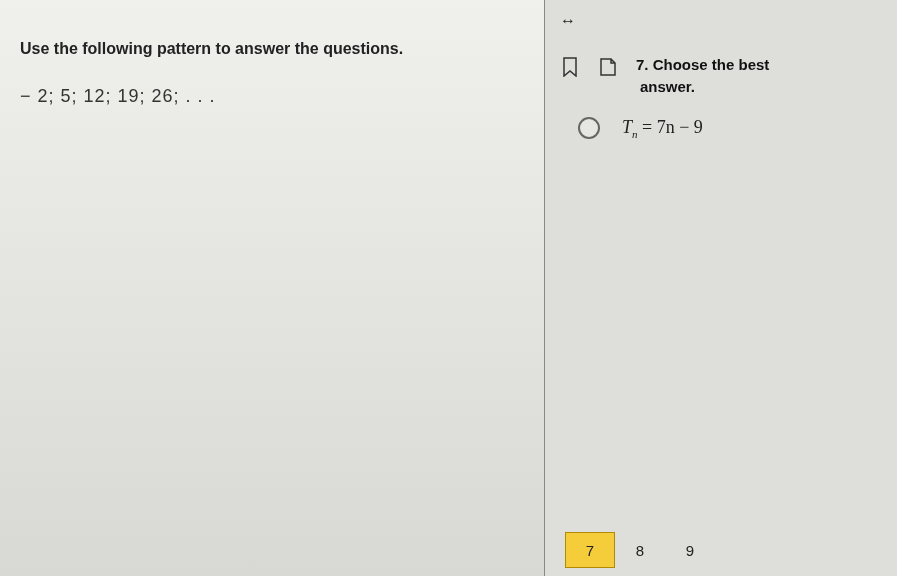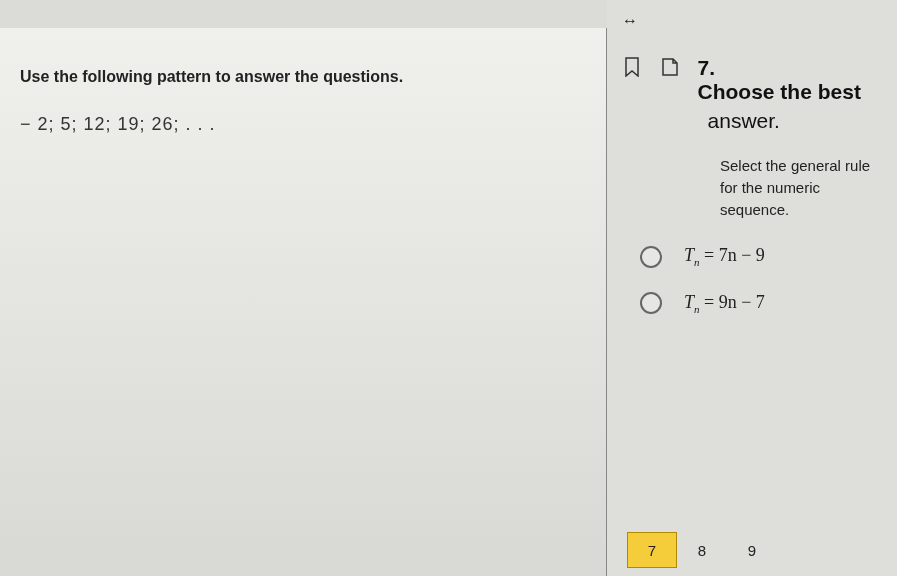--- a/index.html
+++ b/index.html
@@ -13,25 +13,24 @@
       width: 897px;
       height: 576px;
       overflow: hidden;
       position: relative;
     }
     .container {
       display: flex;
       height: 100%;
     }
     .left-panel {
-      width: 607px;
+      width: 545px;
       padding: 40px 20px 20px 20px;
       border-right: 1px solid #888;
       background: linear-gradient(to bottom, #f0f0ed, #d8d9d5);
-      margin-top: 28px;
     }
     .right-panel {
       flex: 1;
       padding: 10px 15px 0 15px;
       background: #dedfdb;
       position: relative;
     }
     .intro {
       font-size: 16px;
       font-weight: bold;
@@ -58,30 +57,30 @@
     }
     .hicon {
       width: 20px;
       height: 22px;
       display: inline-flex;
       align-items: center;
       justify-content: center;
       color: #333;
     }
     .qhead {
-      font-size: 21px;
+      font-size: 15px;
       color: #111;
     }
     .qnum { font-weight: bold; }
     .qtitle { font-weight: bold; display: inline-block; }
     .answer-word {
-      font-weight: normal;
+      font-weight: bold;
       display: block;
       margin-top: 5px;
-      margin-left: 10px;
+      margin-left: 4px;
     }
     .instruction {
       margin-left: 98px;
       font-size: 15px;
       color: #222;
       line-height: 1.45;
       margin-bottom: 25px;
     }
     .options {
       margin-left: 18px;
@@ -159,30 +158,25 @@
             <path d="M2 2 h10 l4 4 v12 h-14 z M12 2 v4 h4" fill="none" stroke="#333" stroke-width="1.5"></path>
           </svg>
       </span>
       <div class="qhead">
         <span class="qnum">7.</span>
         <span class="qtitle">Choose the best</span>
         <span class="answer-word">answer.</span>
       </div>
     </div>
 
-    <p class="instruction">Select the general rule for the numeric sequence.</p>
 
     <div class="options">
       <div class="option">
         <span class="radio"></span>
         <span class="formula"><em>T</em><sub>n</sub> <span>= 7n − 9</span></span>
-      </div>
-      <div class="option">
-        <span class="radio"></span>
-        <span class="formula"><em>T</em><sub>n</sub> <span>= 9n − 7</span></span>
       </div>
     </div>
 
     <div class="nav">
       <div class="nav-item active">
           <span>7</span>
         </div>
       <div class="nav-item">
           <span>8</span>
         </div>

